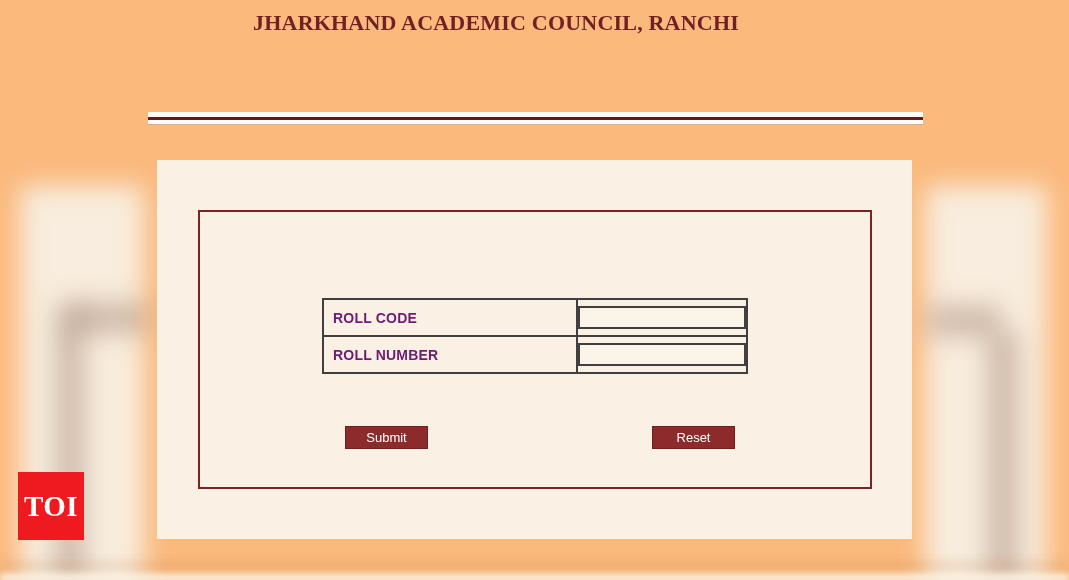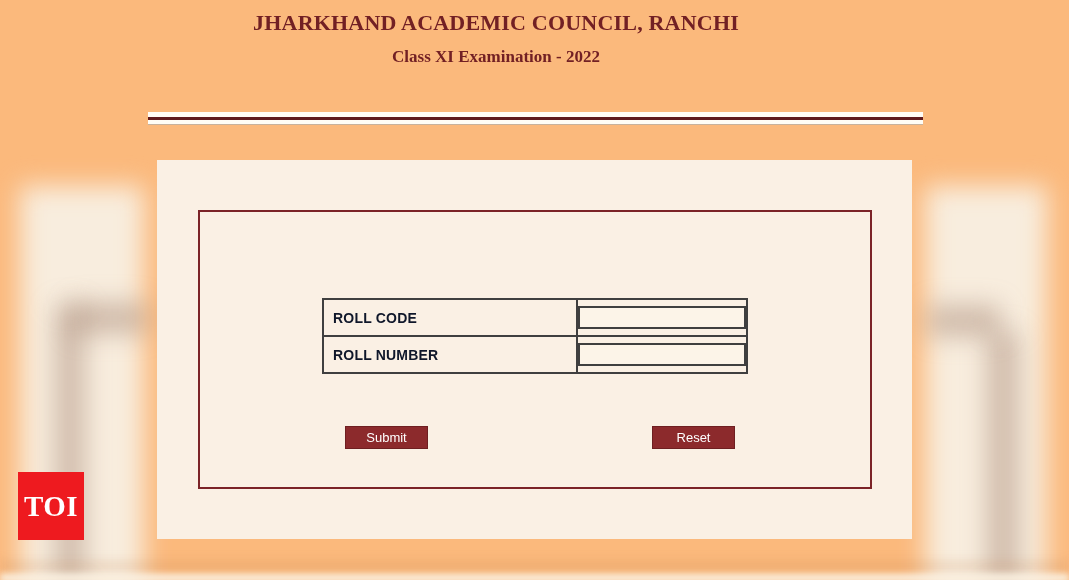--- a/index.html
+++ b/index.html
@@ -56,21 +56,21 @@
   
   .form-table{
     position:absolute;left:322px;top:298px;width:422px;
     border:2px solid #3f3f3f;
   }
   .form-row{display:flex;height:35px;align-items:stretch;}
   .form-row + .form-row{border-top:2px solid #3f3f3f;}
   .cell-label{
     width:247px;border-right:2px solid #3f3f3f;
     display:flex;align-items:center;padding-left:9px;
-    font-weight:bold;font-size:14px;color:#0f172a;letter-spacing:.2px;
+    font-weight:bold;font-size:14px;color:#701a75;letter-spacing:.2px;
   }
   .cell-input{flex:1;display:flex;align-items:center;justify-content:center;}
   .cell-input input{
     width:158px;height:19px;border:2px solid #3f3f3f;background:#fcf4e8;
     font-size:13px;padding:0 3px;outline:none;
   }
 
   
   .btn{
     position:absolute;width:83px;height:23px;top:426px;
@@ -100,21 +100,20 @@
   <div class="blur-shape blur-right"></div>
   <div class="blur-band band-left-v"></div>
   <div class="blur-band band-left-h"></div>
   <div class="blur-band band-right-v"></div>
   <div class="blur-band band-right-h"></div>
   <div class="blur-bottom-shade"></div>
   <div class="blur-shape blur-bottom"></div>
 
   <div class="header">
     <div class="title">JHARKHAND ACADEMIC COUNCIL, RANCHI</div>
-    <div class="sub2">Class XI Examination - 2022</div>
   </div>
 
   <div class="divider">
     <div class="rule"></div>
   </div>
 
   <div class="panel"></div>
 
   <div class="result-box"></div>
 

